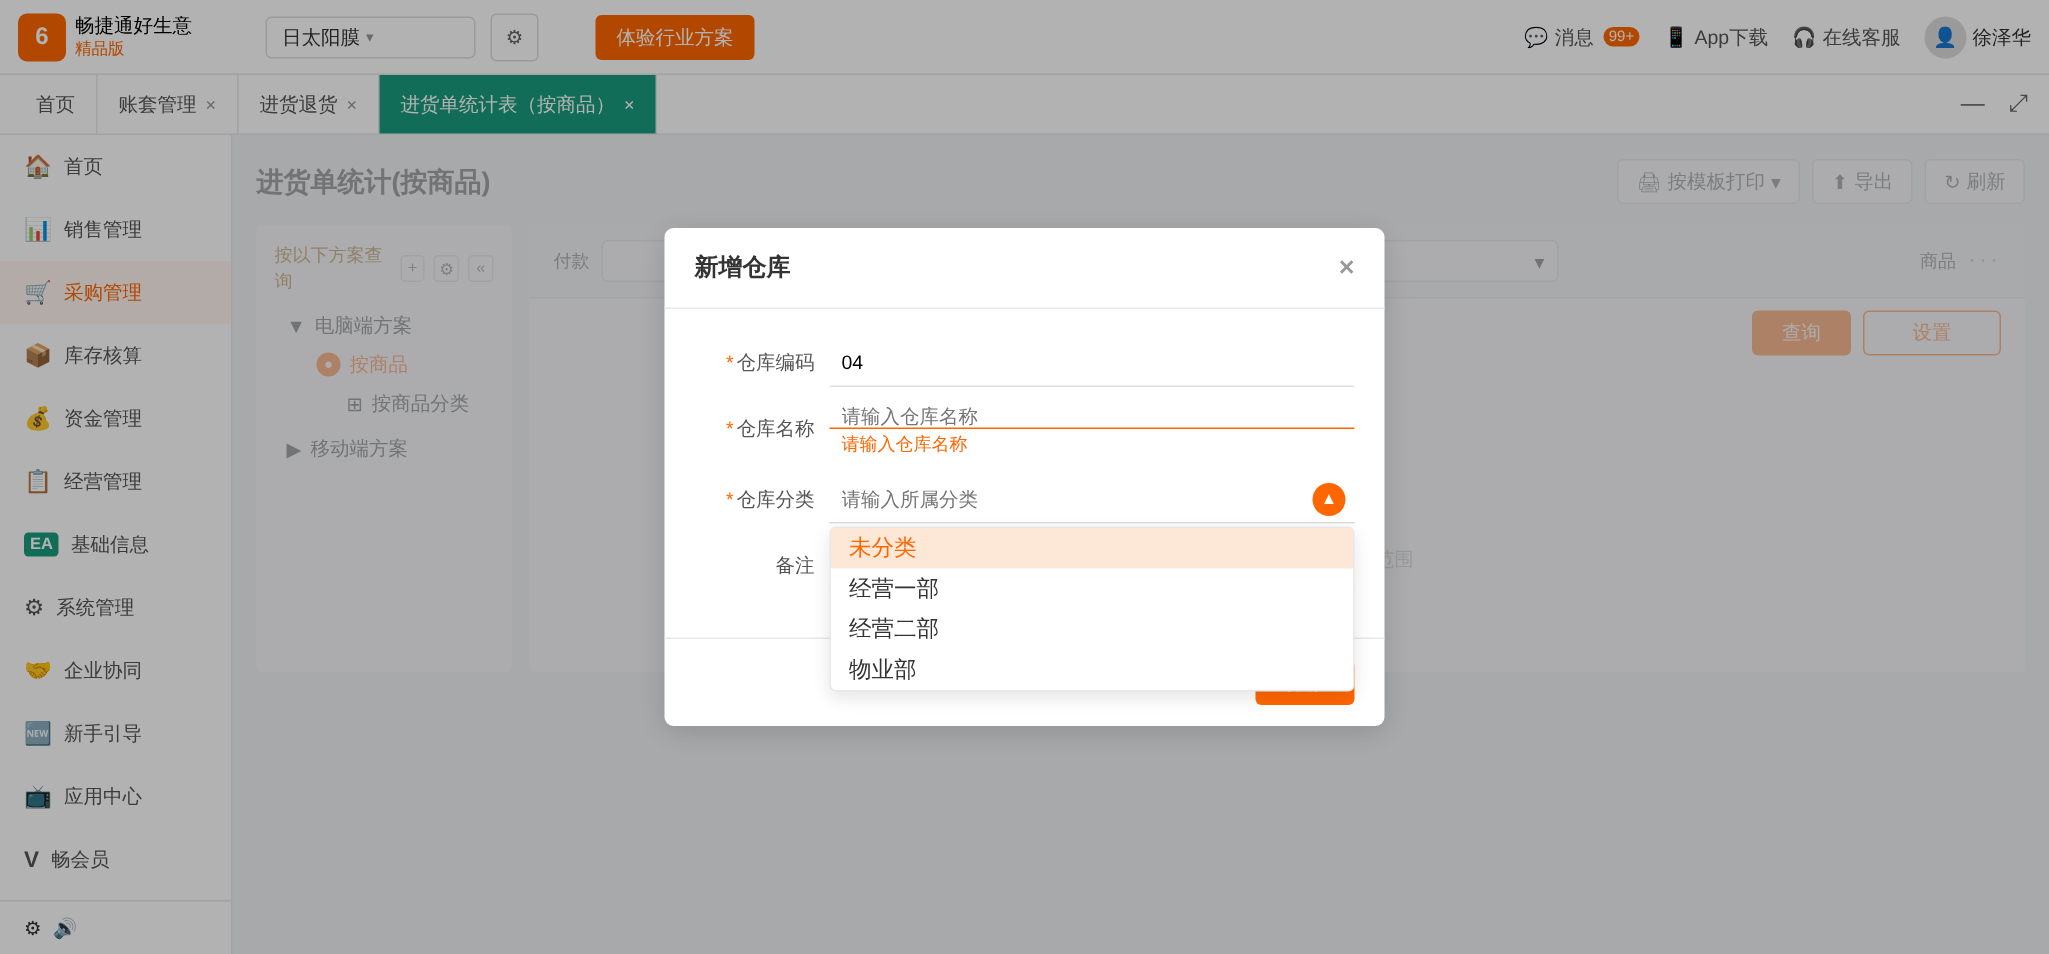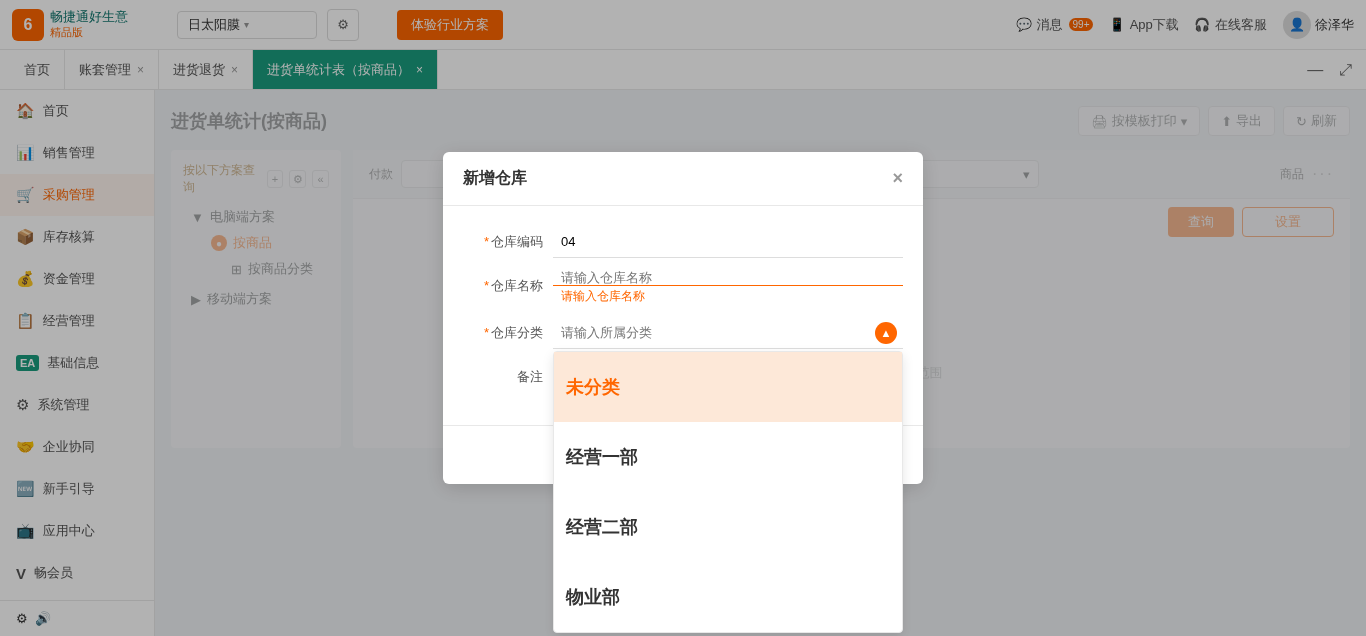--- a/index.html
+++ b/index.html
@@ -13,21 +13,21 @@
     }
     .logo-area {
       display: flex; align-items: center; gap: 6px;
       width: 155px; min-width: 155px;
     }
     .logo-icon {
       width: 32px; height: 32px; background: #f60; border-radius: 6px;
       display: flex; align-items: center; justify-content: center;
       color: #fff; font-weight: bold; font-size: 16px;
     }
-    .logo-text { font-size: 13px; color: #0f766e; line-height: 1.3; }
+    .logo-text { font-size: 13px; color: #000000; line-height: 1.3; }
     .logo-sub { font-size: 11px; color: #f60; }
     .store-selector {
       display: flex; align-items: center; gap: 4px;
       border: 1px solid #ddd; border-radius: 4px; padding: 4px 10px;
       background: #fff; cursor: pointer; min-width: 140px;
     }
     .chevron { color: #999; font-size: 10px; }
     .gear-btn {
       width: 32px; height: 32px; border: 1px solid #ddd; border-radius: 4px;
       display: flex; align-items: center; justify-content: center;
@@ -145,21 +145,21 @@
       position: absolute; right: 6px; top: 50%; transform: translateY(-50%);
       width: 22px; height: 22px; background: #f60; border-radius: 50%;
       display: flex; align-items: center; justify-content: center; color: #fff; font-size: 11px; cursor: pointer;
     }
     .dropdown-list {
       position: absolute; top: 34px; left: 0; right: 0; background: #fff;
       border: 1px solid #e8e8e8; border-radius: 4px; z-index: 200;
       box-shadow: 0 4px 12px rgba(0,0,0,0.1);
     }
     .dropdown-item {
-      padding: 23px 12px; cursor: pointer; font-size: 18px; color: #333; font-weight: bold;
+      padding: 4px 12px; cursor: pointer; font-size: 15px; color: #333;
     }
     .dropdown-item.active { background: #fde8d8; color: #f60; }
 
     
     .error-text { color: #f60; font-size: 12px; margin-top: 2px; padding-left: 8px; }
 
     
     .bg-content { opacity: 0.4; }
 
     

